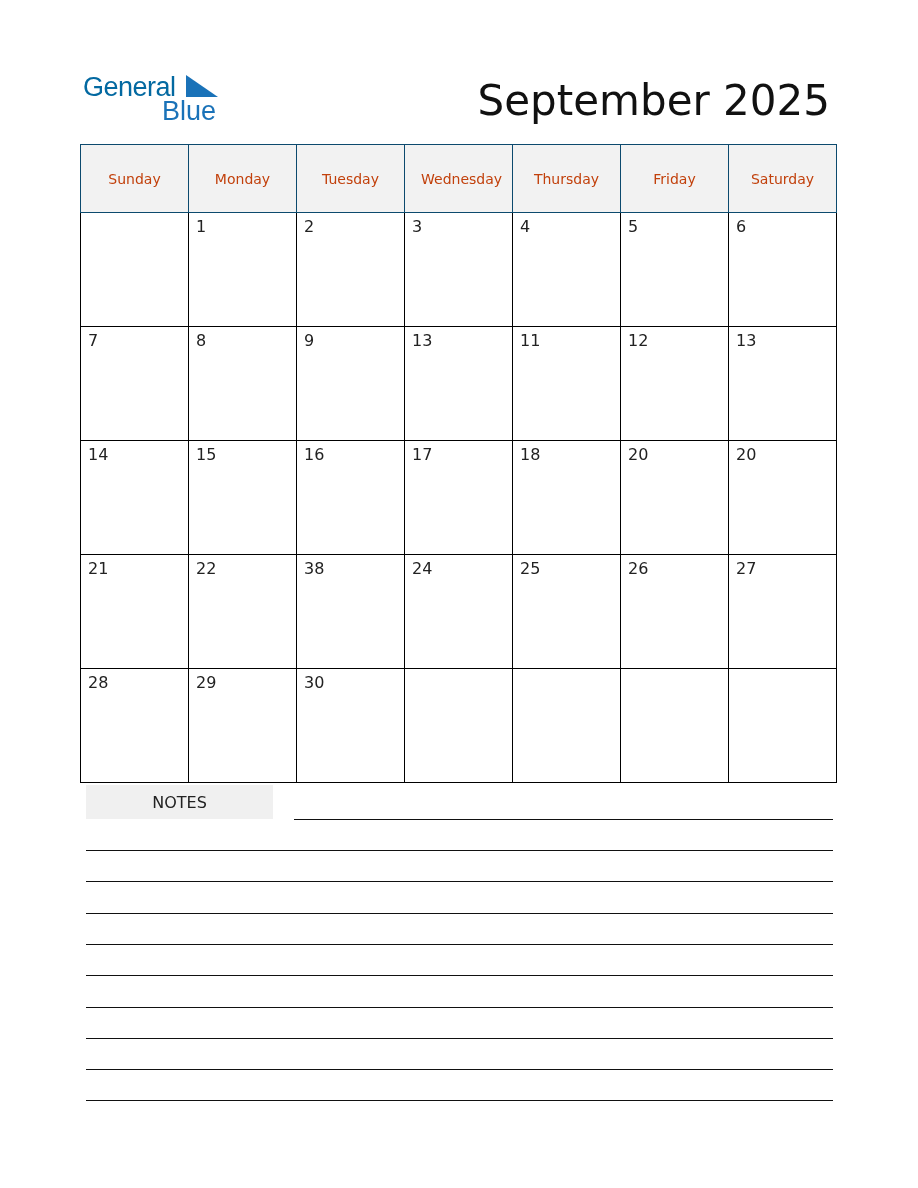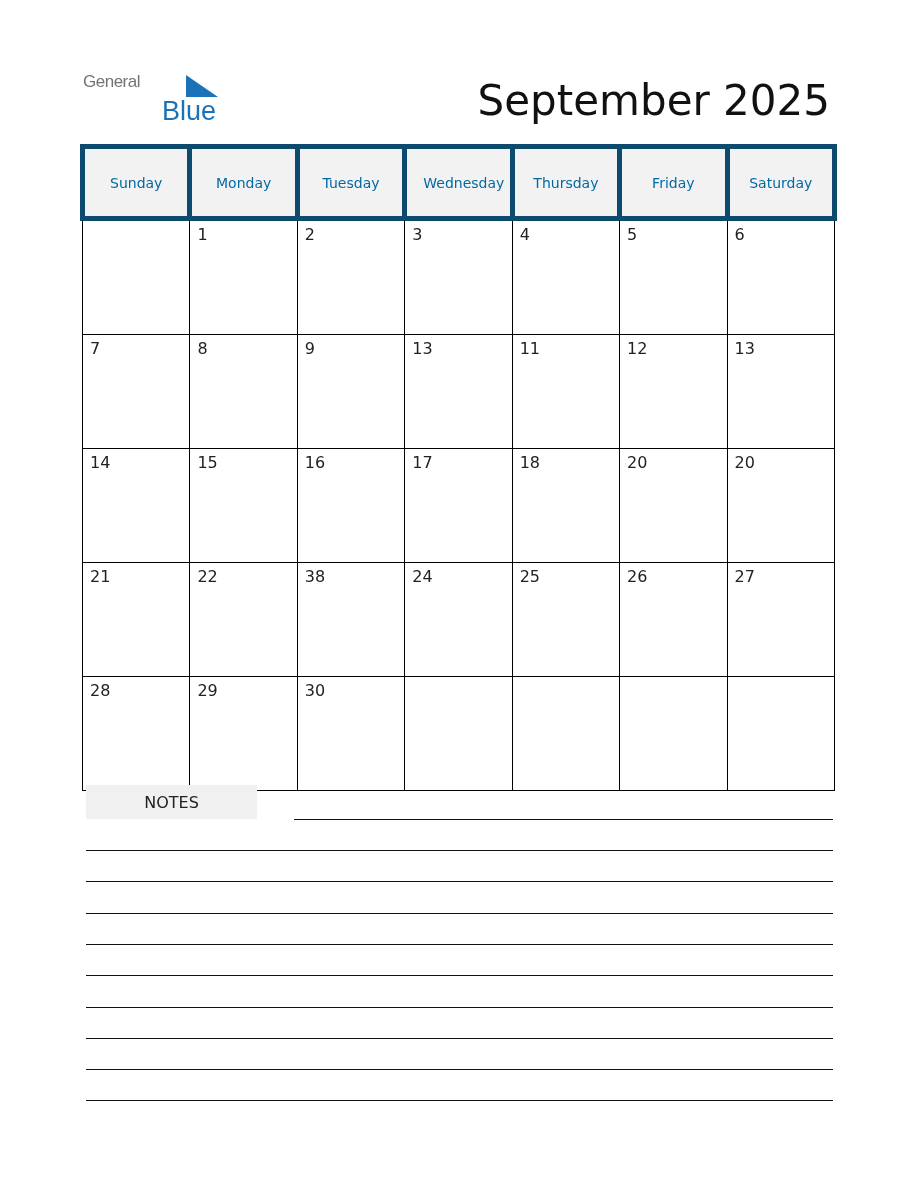--- a/index.html
+++ b/index.html
@@ -1,25 +1,25 @@
 <!DOCTYPE html>
 <html><head>
 <meta charset="utf-8">
 <style>
   html, body { margin:0; padding:0; background:#ffffff; }
   body { width:918px; height:1188px; position:relative; font-family:"DejaVu Sans", sans-serif; color:#222; overflow:hidden; }
   .logo { position:absolute; left:83px; top:70px; width:140px; height:56px; }
-  .logo-general { position:absolute; left:0; top:2px; font-size:17px; color:#737373; letter-spacing:-0.5px; font-family:"Liberation Sans", sans-serif; }
+  .logo-general { position:absolute; left:0; top:2px; font-size:27px; color:#0369a1; letter-spacing:-0.5px; font-family:"Liberation Sans", sans-serif; }
   .logo-blue { position:absolute; left:79px; top:26px; font-size:27px; color:#1a72b8; font-family:Liberation Sans, sans-serif; }
   .title { position:absolute; right:88px; top:76px; font-size:42px; color:#111; font-family:"DejaVu Sans", sans-serif; font-weight:normal; letter-spacing:0px; }
   table.cal { position:absolute; left:80px; top:144px; width:757px; border-collapse:collapse; table-layout:fixed; }
-  table.cal th { height:35px; background:#f2f2f2; border:5px solid #0c4a6e; font-weight:normal; font-size:14px; color:#0369a1; padding:16px; }
+  table.cal th { height:35px; background:#f2f2f2; border:1px solid #0c4a6e; font-weight:normal; font-size:14px; color:#c2410c; padding:16px; }
   table.cal td { height:113px; border:1px solid #000; vertical-align:top; padding:0; }
   .daynum { display:block; padding:4px 0 0 7px; font-size:16px; color:#222; }
-  .notes-box { position:absolute; left:86px; top:785px; width:171px; height:34px; background:#f0f0f0; display:flex; align-items:center; justify-content:center; font-size:16px; color:#222; }
+  .notes-box { position:absolute; left:86px; top:785px; width:187px; height:34px; background:#f0f0f0; display:flex; align-items:center; justify-content:center; font-size:16px; color:#222; }
   .nline { position:absolute; height:1px; background:#111; }
 </style>
 </head>
 <body>
 
 <div class="logo">
   <span class="logo-general">General</span>
   <svg style="position:absolute;left:103px;top:5px" width="32" height="22" viewBox="0 0 32 22">
       <polygon points="0,0 0,22 32,22" fill="#1a72b8"></polygon>
     </svg>

